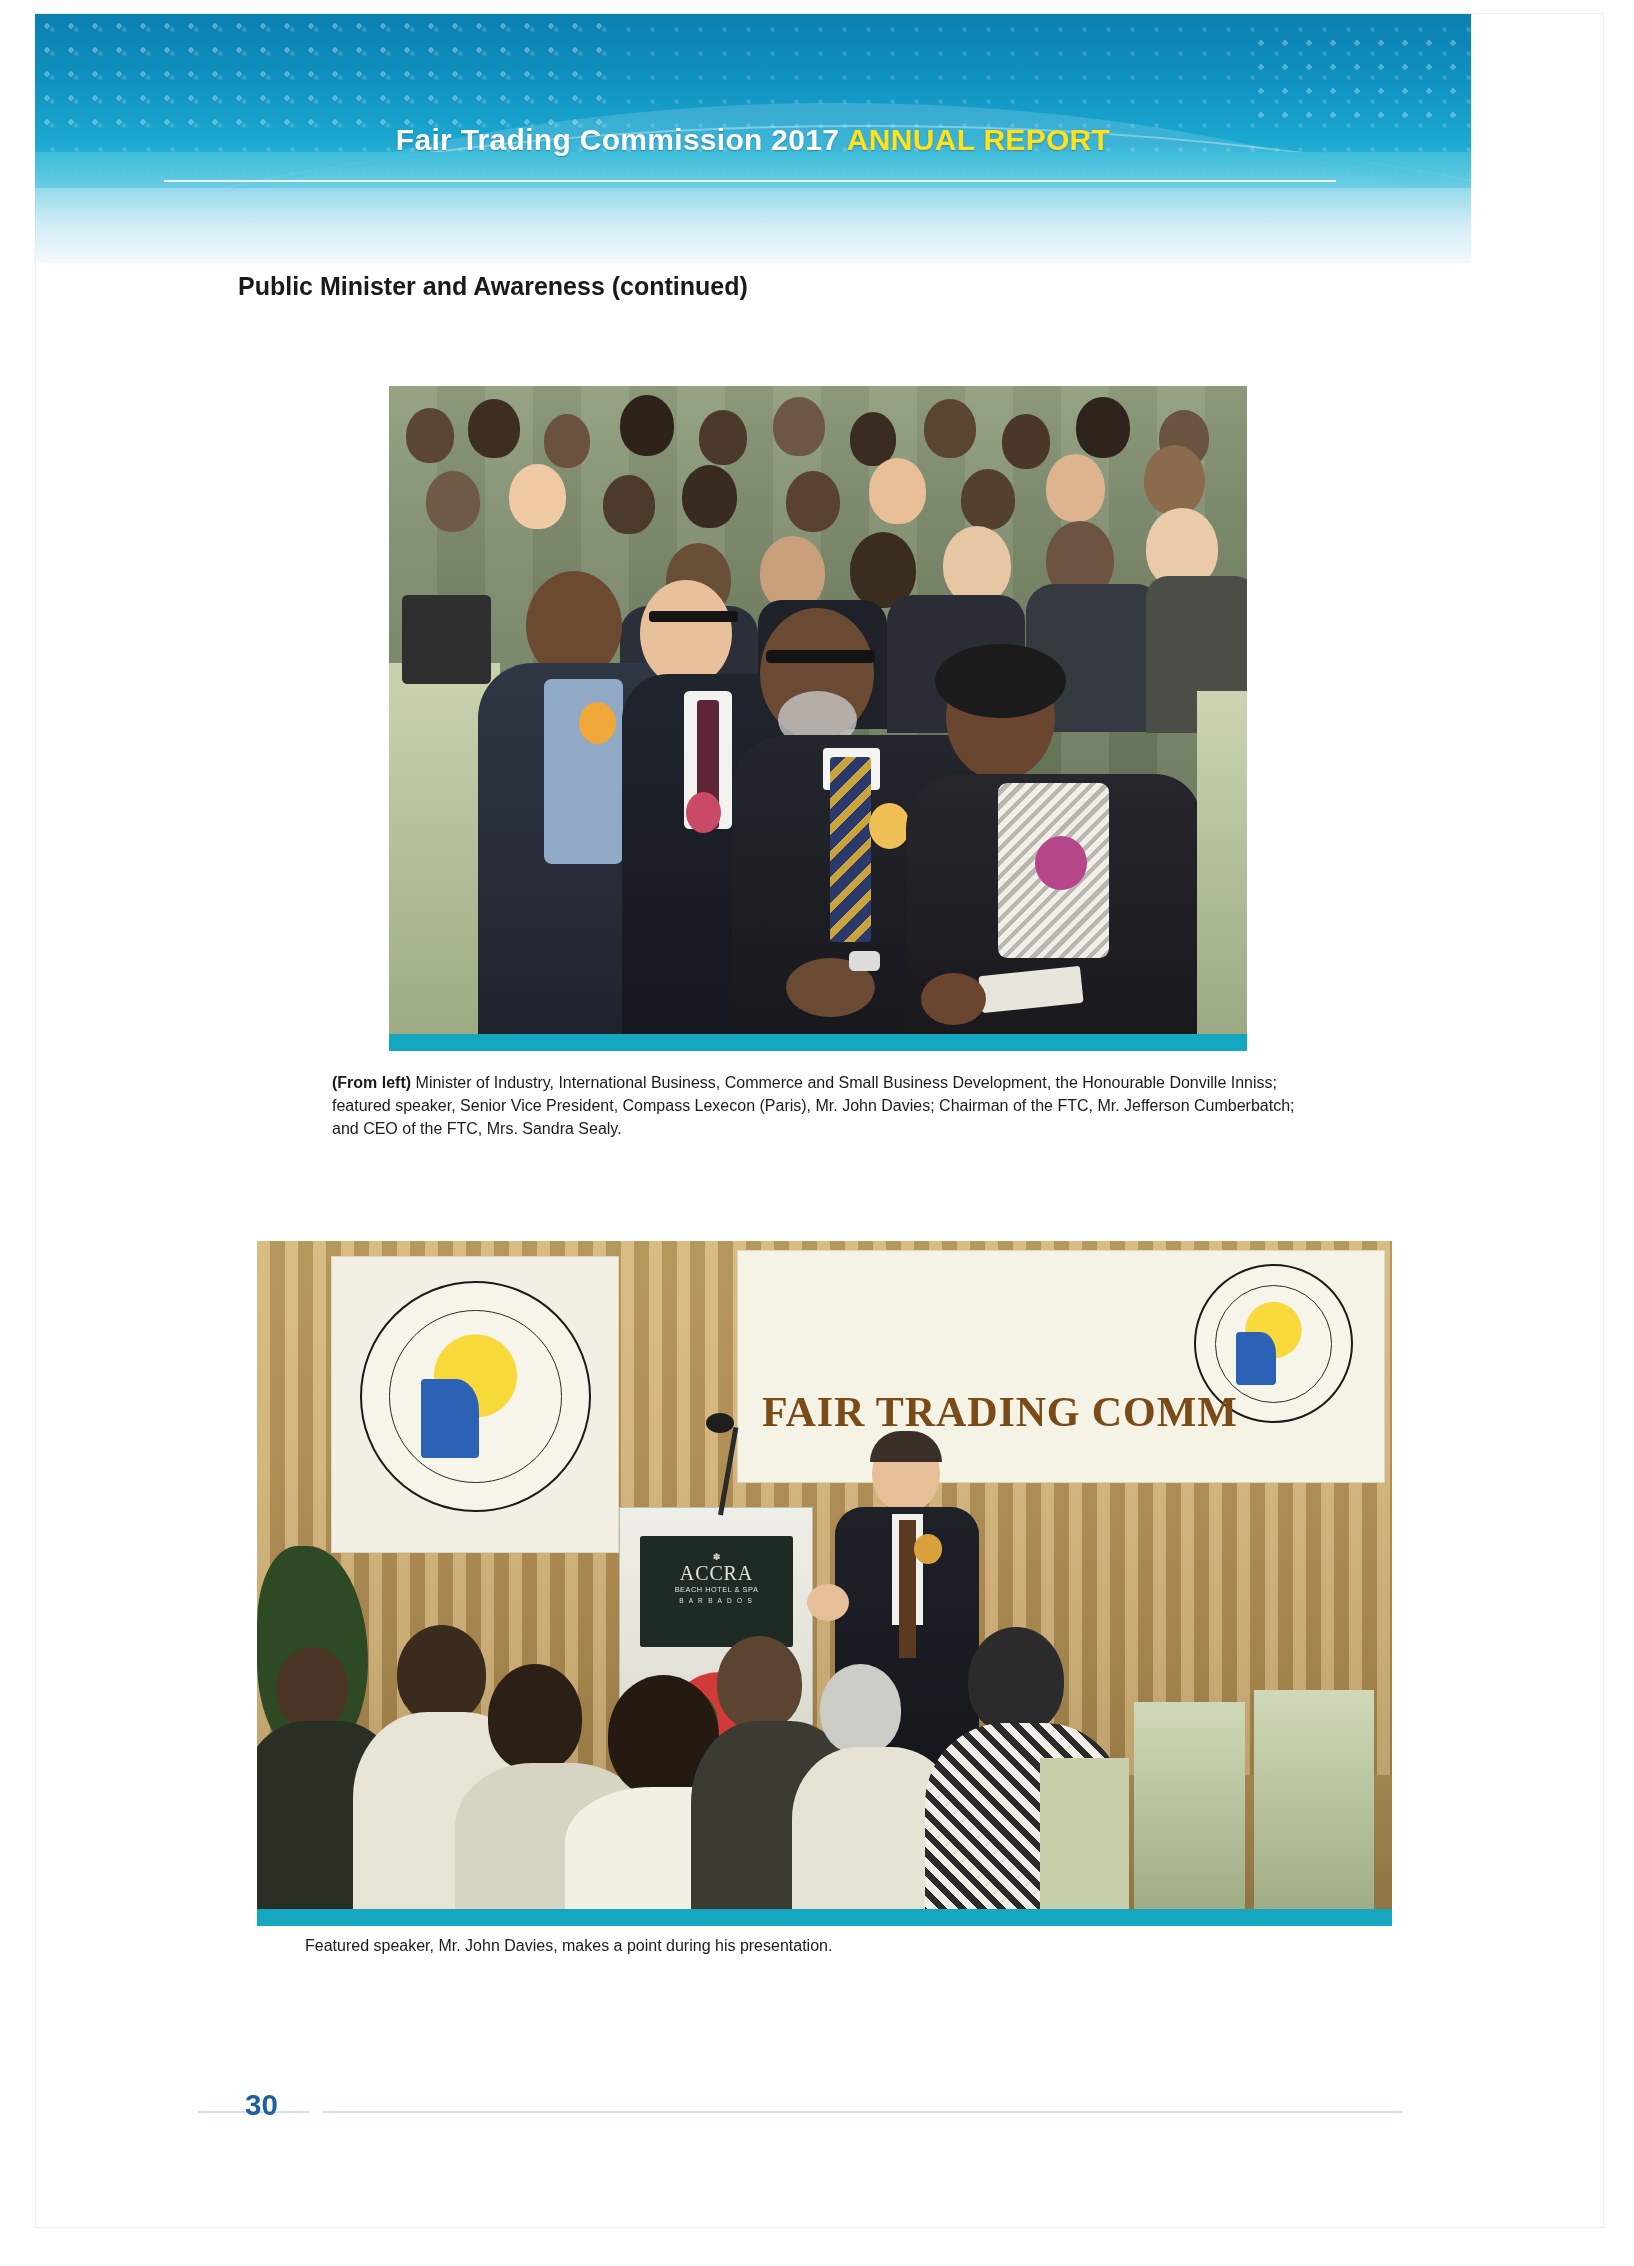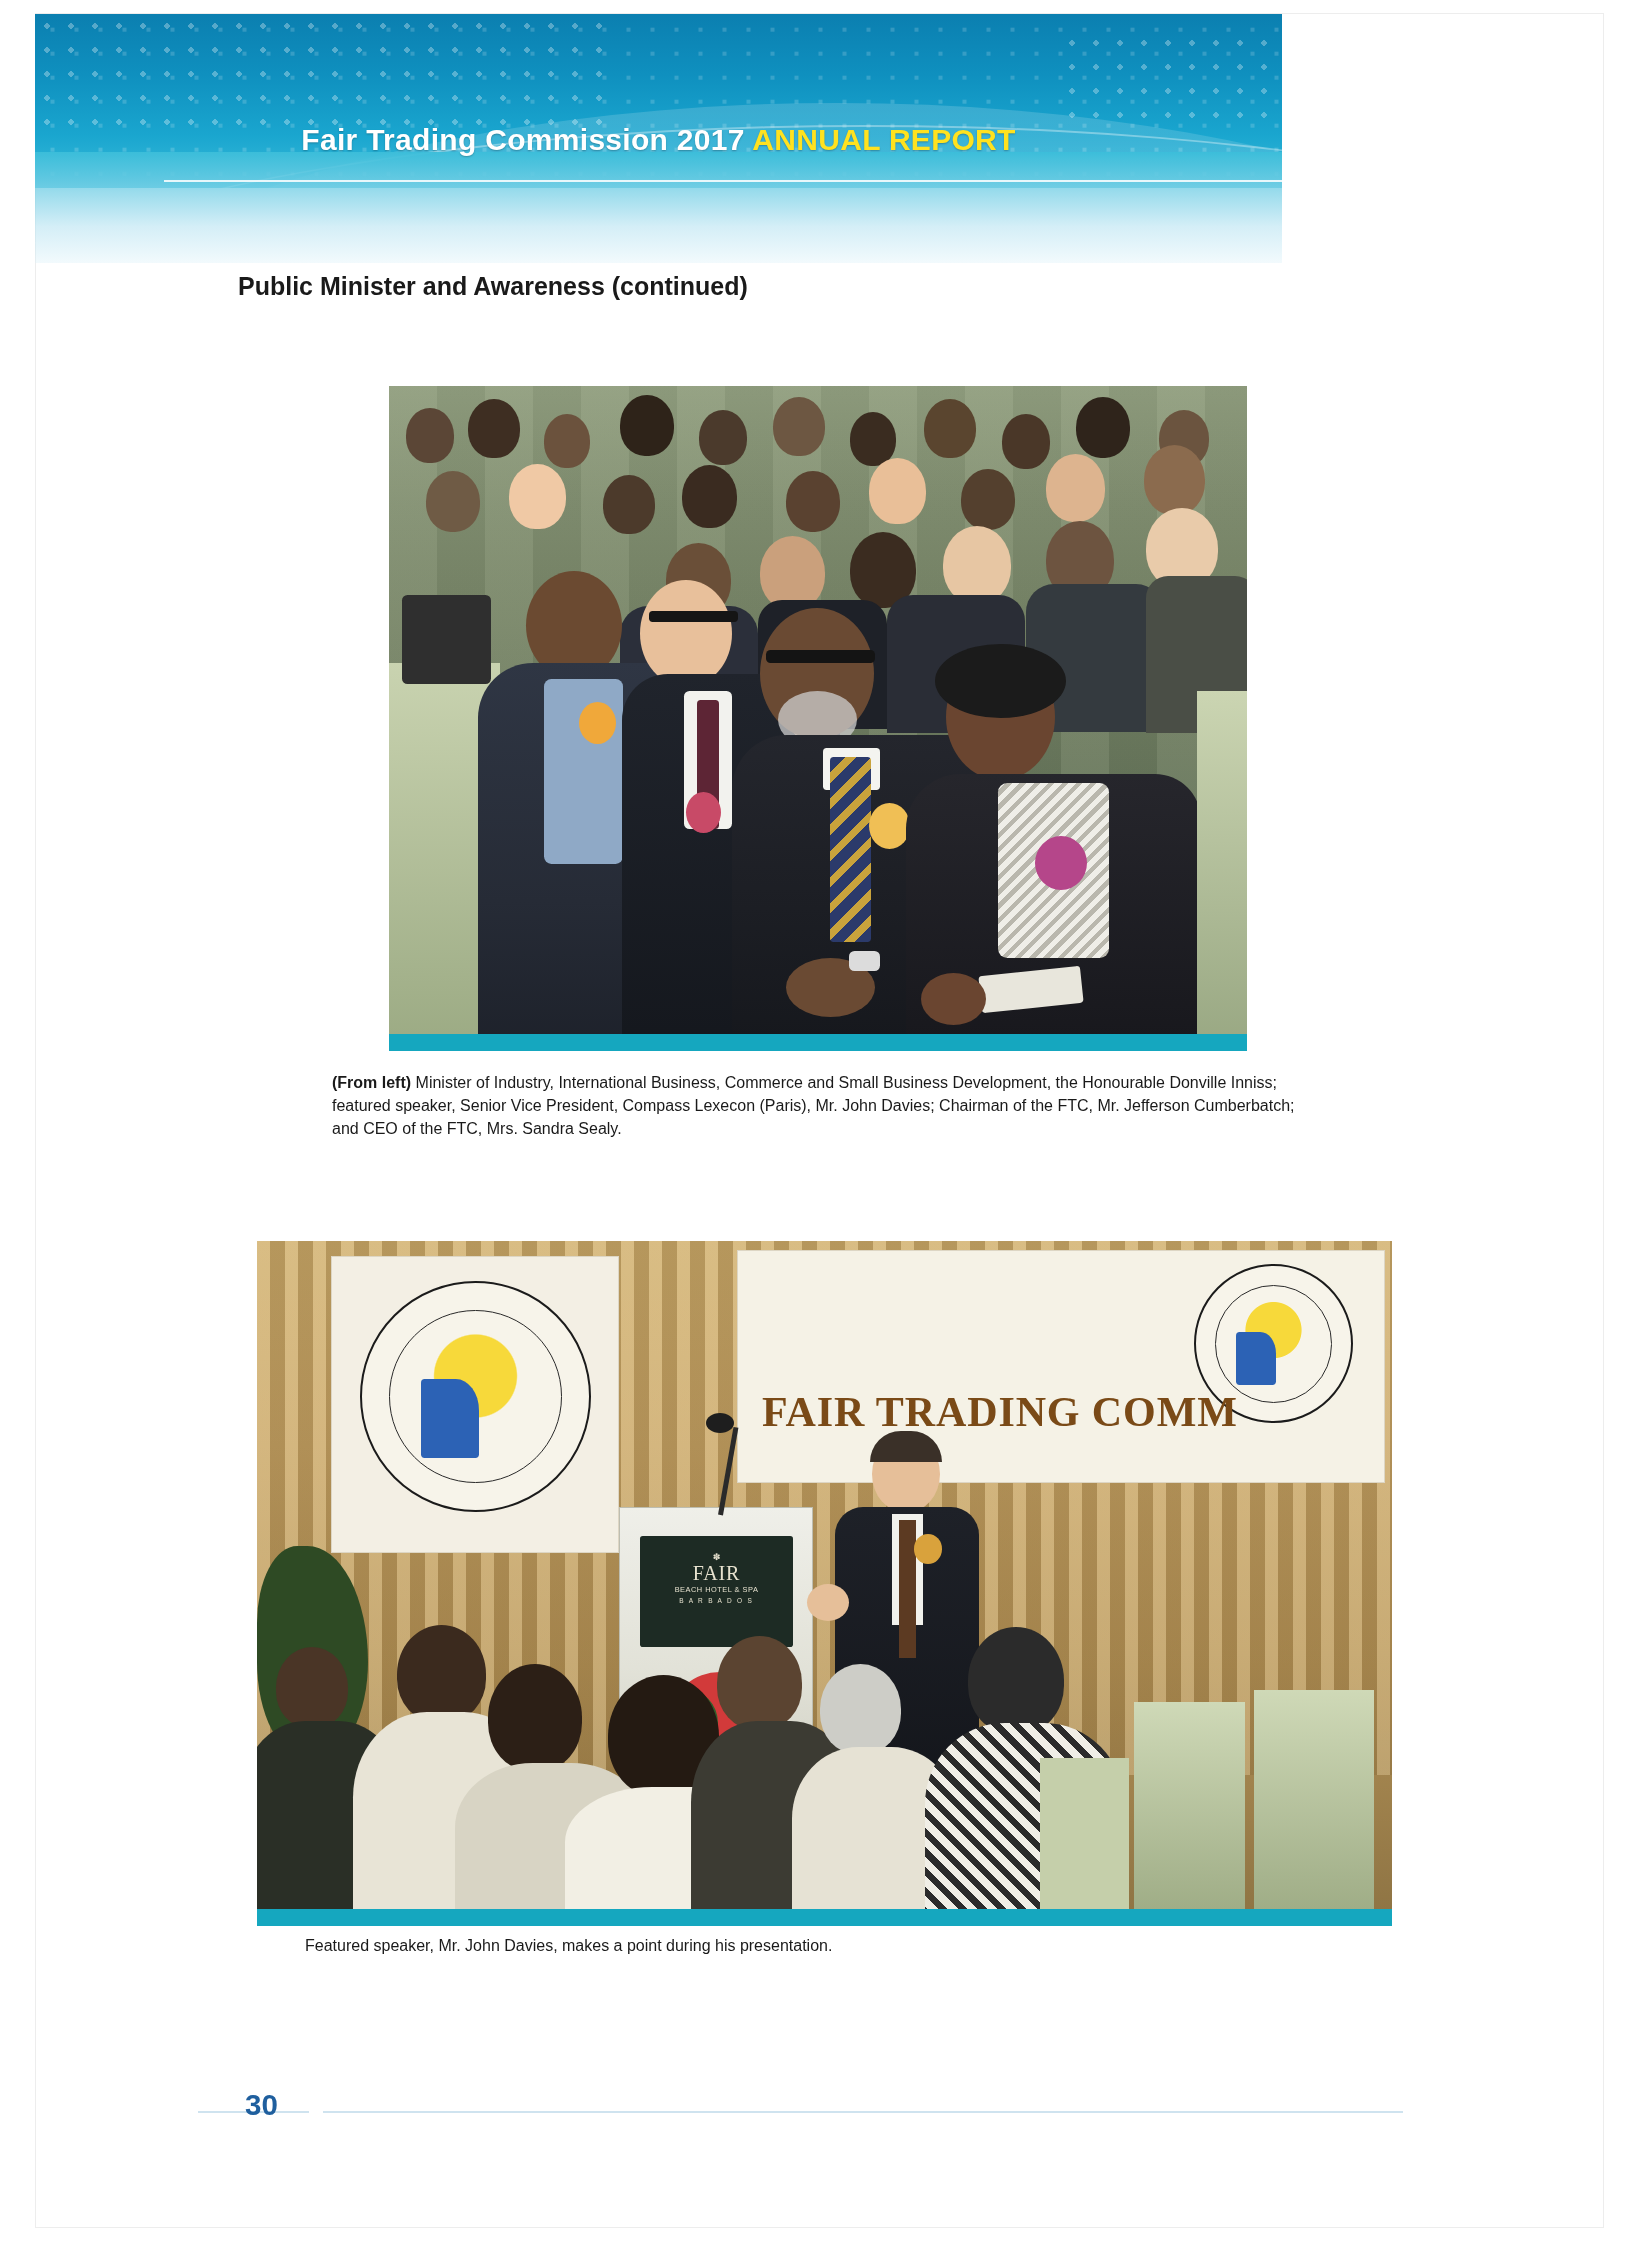--- a/index.html
+++ b/index.html
@@ -28,21 +28,21 @@
     left: 35px; top: 13px;
     width: 1569px; height: 2215px;
     border: 0.9px solid #ededed;
     pointer-events: none;
   }
 
   
   .header {
     position: absolute;
     left: 35px; top: 14px;
-    width: 1247px;
+    width: 1436px;
     height: 249px;
     overflow: hidden;
   }
   .hdr-top {
     position: absolute;
     left: 0; top: 0;
     width: 100%;
     height: 174px;
     background: linear-gradient(180deg, #0b7fb0 0%, #0f90bf 35%, #1aa6cf 70%, #3bbcda 100%);
   }
@@ -409,21 +409,21 @@
           </div>
         </div>
         <div class="banner-text" style="left:24px; top:137px; font-size:42px;">FAIR TRADING COMM</div>
       </div>
 
       <div class="blob" style="left:0px; top:305px; width:111px; height:212px; background:#2e4a24; border-radius:40% 60% 50% 50%;"></div>
 
       <div class="podium" style="left:362px; top:266px; width:194px; height:292px;">
         <div class="podium-plaque" style="left:20px; top:28px; width:153px; height:111px;">
           <div style="margin-top:14.8px; font-family:'Liberation Serif',serif; font-size:9.2px;">✽</div>
-          <div style="font-family:'Liberation Serif',serif; font-size:20px; letter-spacing:0.9px;">FAIR</div>
+          <div style="font-family:'Liberation Serif',serif; font-size:20px; letter-spacing:0.9px;">ACCRA</div>
           <div style="font-size:7.4px; letter-spacing:0.5px;">BEACH HOTEL &amp; SPA</div>
           <div style="font-size:6.5px; letter-spacing:1.8px; margin-top:2.8px;">B A R B A D O S</div>
         </div>
         <div class="blob" style="left:52px; top:164px; width:96px; height:85px; background:#d23a3a;"></div>
         <div class="blob" style="left:33px; top:181px; width:65px; height:68px; background:#2f5f2a;"></div>
       </div>
 
       <div class="mic-stem" style="left:461px; top:185px; width:4.6px; height:89px; transform:rotate(10deg);"></div>
       <div class="blob" style="left:449px; top:172px; width:28px; height:20px; background:#1e1e1e;"></div>
 

